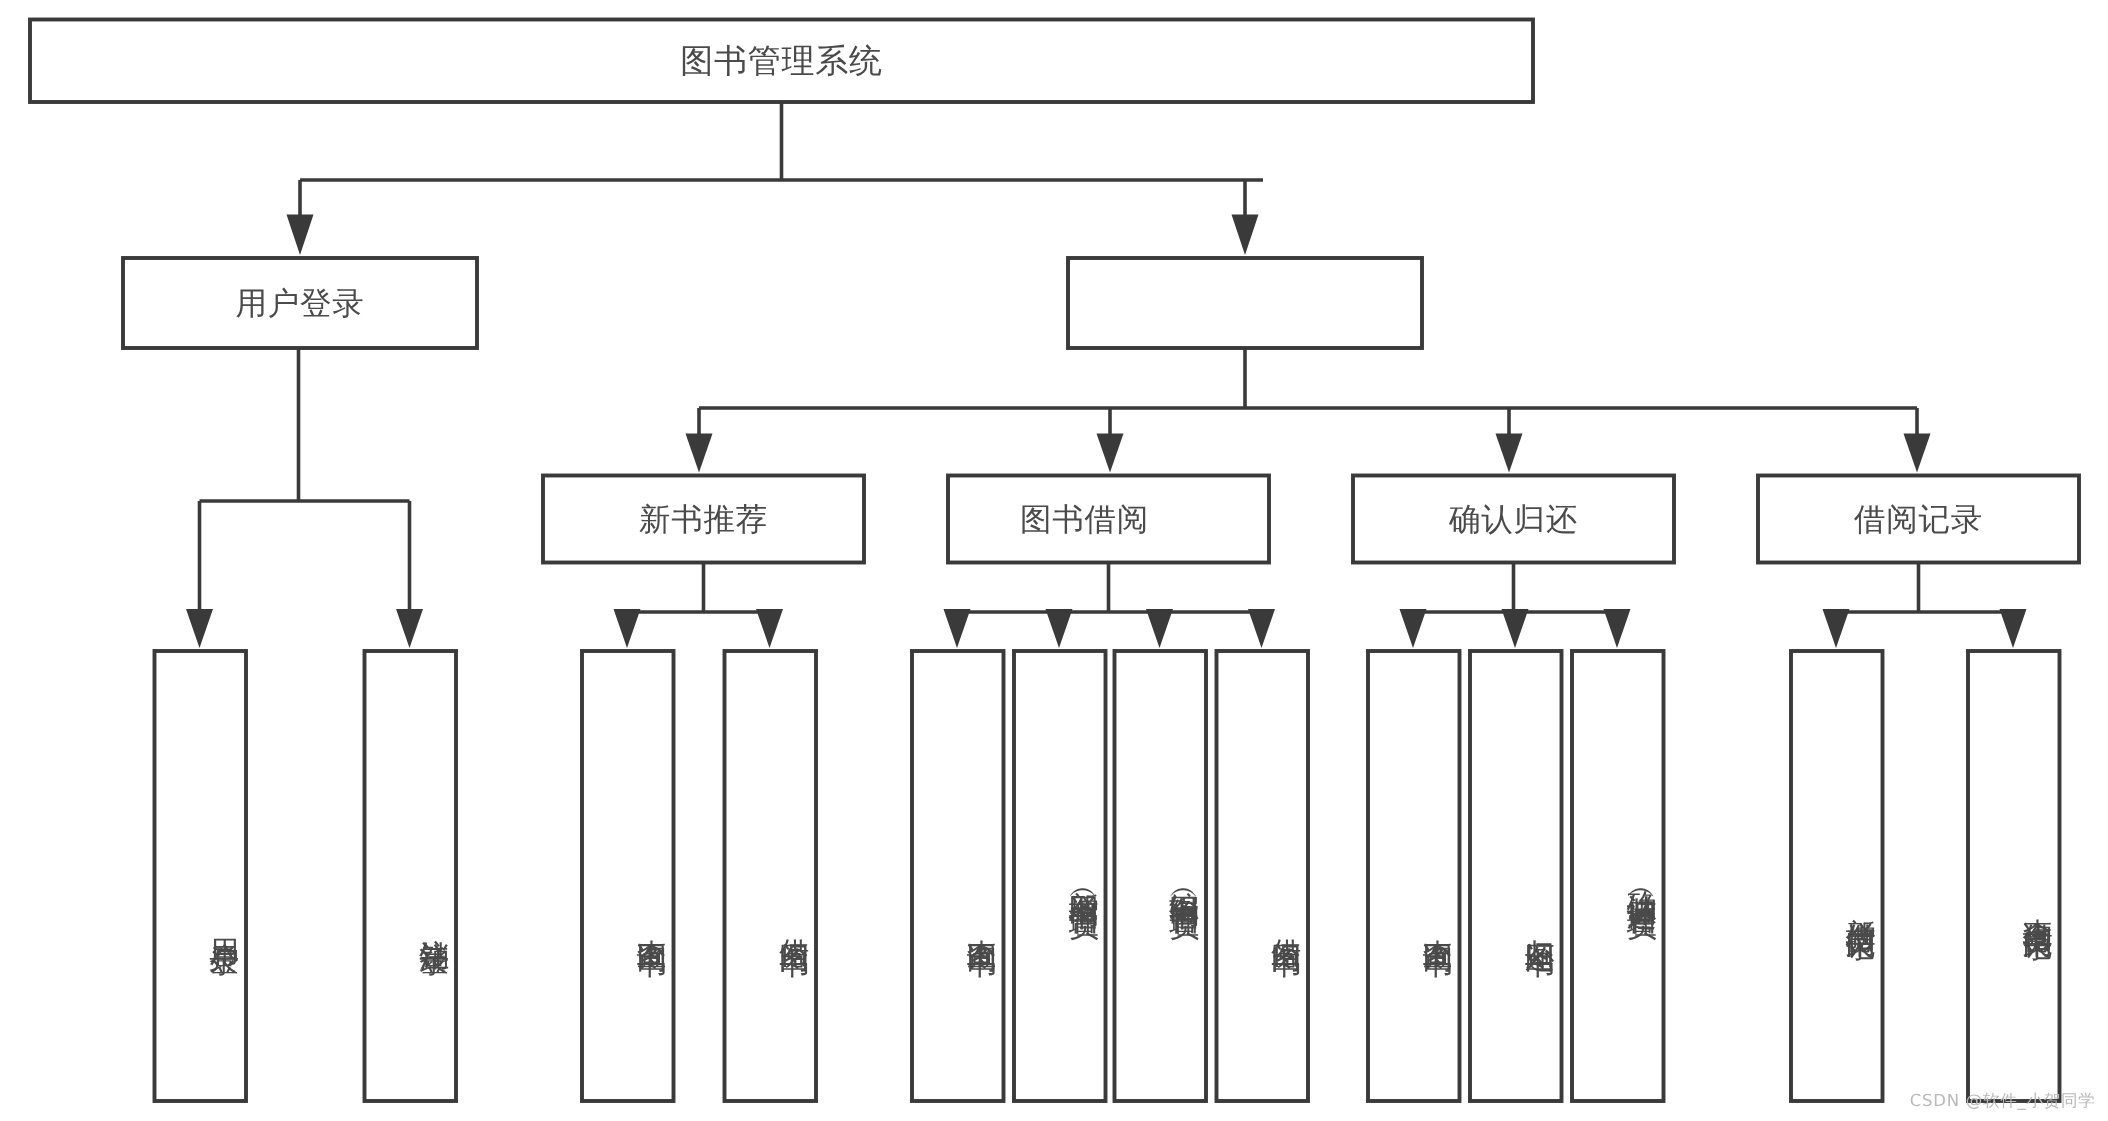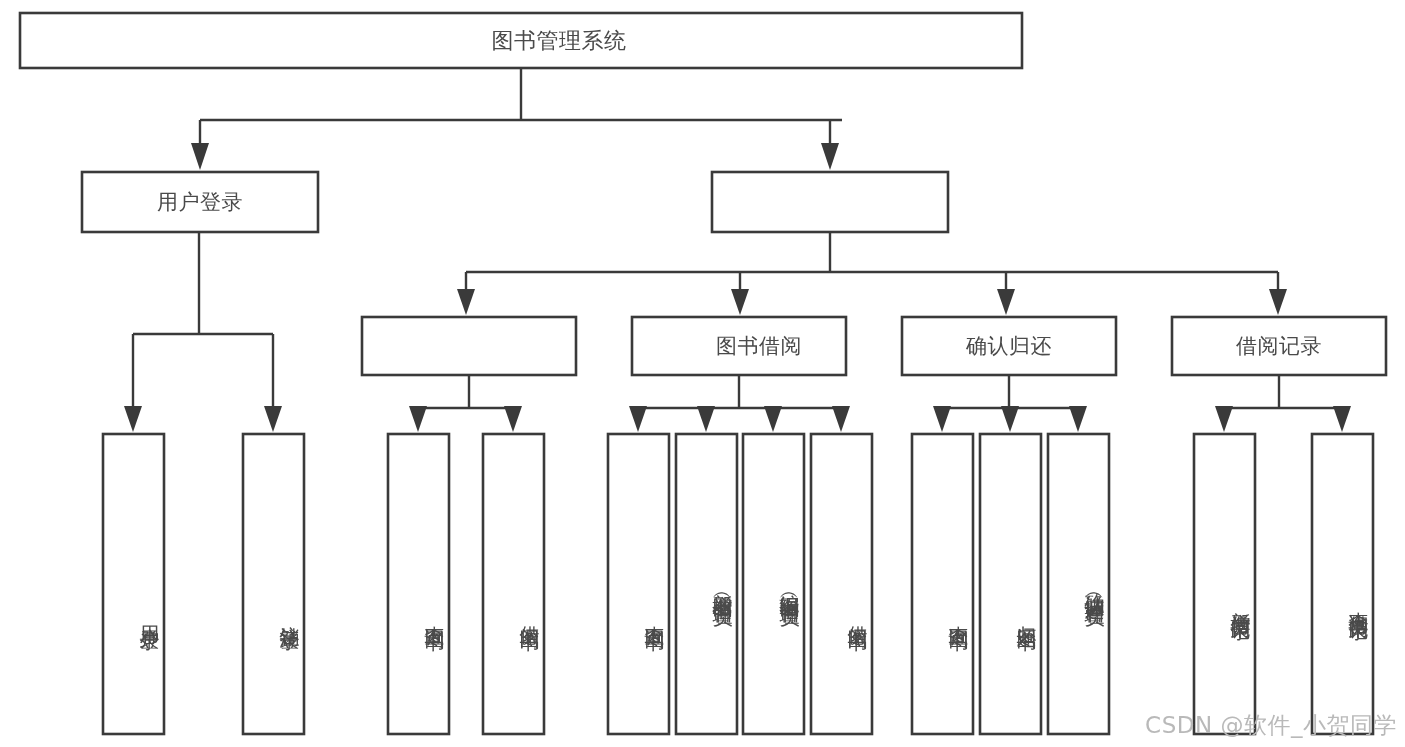--- a/index.html
+++ b/index.html
@@ -62,27 +62,26 @@
     writing-mode: vertical-rl;
     text-orientation: upright;
     font-size: 20px;
     letter-spacing: 2px;
     align-items: flex-start;
     padding-top: 6px;
     box-sizing: border-box;
   }
   .node-label.title-label {
     font-size: 22px;
-    padding-left: 38px;
   }
   .watermark {
     position: absolute;
     right: 8px;
     bottom: 6px;
-    font-size: 23px;
+    font-size: 11px;
     color: #b9b9b9;
     font-family: "DejaVu Sans", "Liberation Sans", sans-serif;
     letter-spacing: 0.5px;
     white-space: nowrap;
   }
 </style>
 </head>
 <body>
 
 <div id="diagram-root">
@@ -185,21 +184,22 @@
       <polygon class="arrow-head" points="1224,432 1215,406 1233,406"></polygon>
       <polygon class="arrow-head" points="1342,432 1333,406 1351,406"></polygon>
     </g>
 
   </svg>
 
   <div class="node-label horizontal title-label" style="left:20px; top:13px; width:1002px; height:55px;">图书管理系统</div>
 
   <div class="node-label horizontal" style="left:82px; top:172px; width:236px; height:60px;">用户登录</div>
 
-  <div class="node-label horizontal" style="left:652px; top:317px; width:214px; height:58px;">图书借阅</div>
+  <div class="node-label horizontal" style="left:362px; top:317px; width:214px; height:58px;">新书推荐</div>
+  <div class="node-label horizontal" style="left:616px; top:317px; width:214px; height:58px;">图书借阅</div>
   <div class="node-label horizontal" style="left:902px; top:317px; width:214px; height:58px;">确认归还</div>
   <div class="node-label horizontal" style="left:1172px; top:317px; width:214px; height:58px;">借阅记录</div>
 
   <div class="node-label vertical" style="left:103px; top:434px; width:61px; height:300px; padding-top:60px;">用户登录</div>
   <div class="node-label vertical" style="left:243px; top:434px; width:61px; height:300px; padding-top:60px;">注销登录</div>
   <div class="node-label vertical" style="left:388px; top:434px; width:61px; height:300px; padding-top:60px;">查询图书</div>
   <div class="node-label vertical" style="left:483px; top:434px; width:61px; height:300px; padding-top:60px;">借阅图书</div>
   <div class="node-label vertical" style="left:608px; top:434px; width:61px; height:300px; padding-top:60px;">查询图书</div>
   <div class="node-label vertical" style="left:676px; top:434px; width:61px; height:300px; padding-top:6px;">新增图书（管理员）</div>
   <div class="node-label vertical" style="left:743px; top:434px; width:61px; height:300px; padding-top:6px;">编辑图书（管理员）</div>

